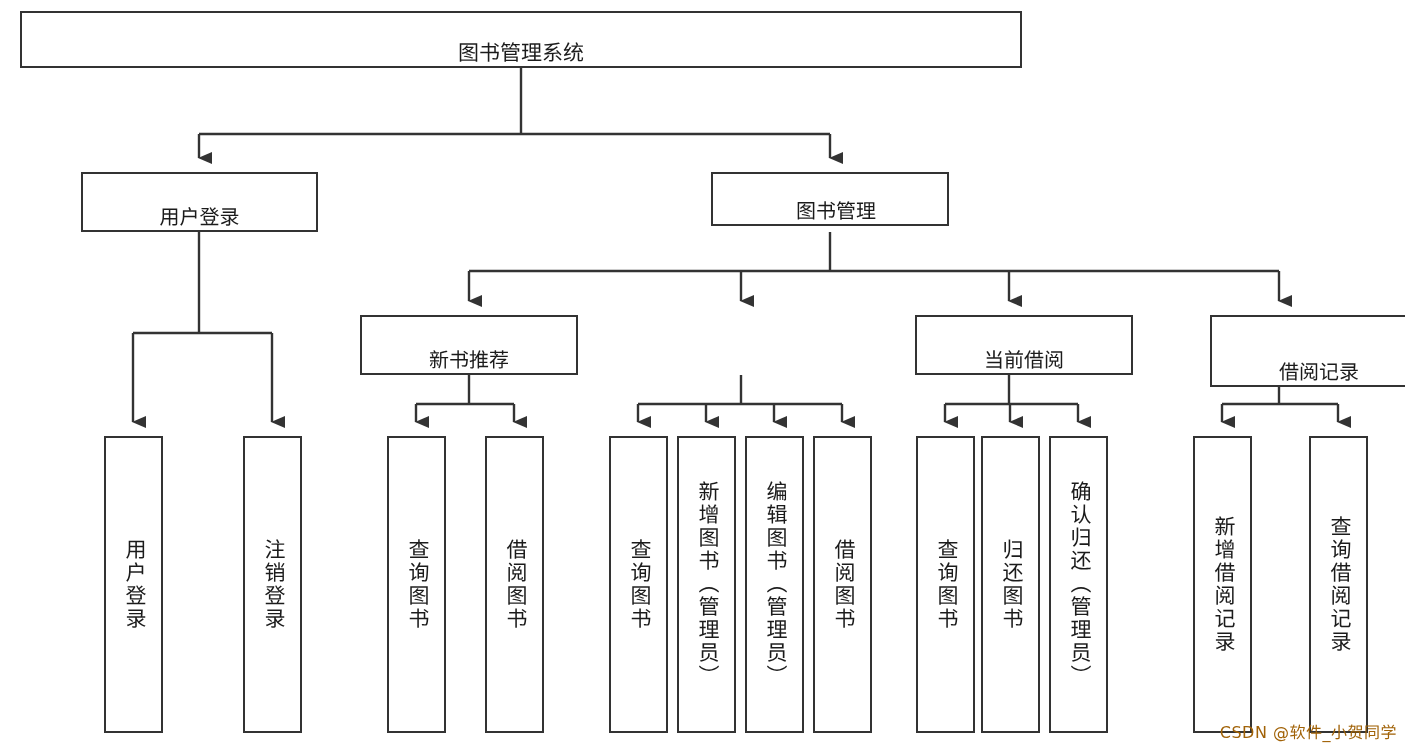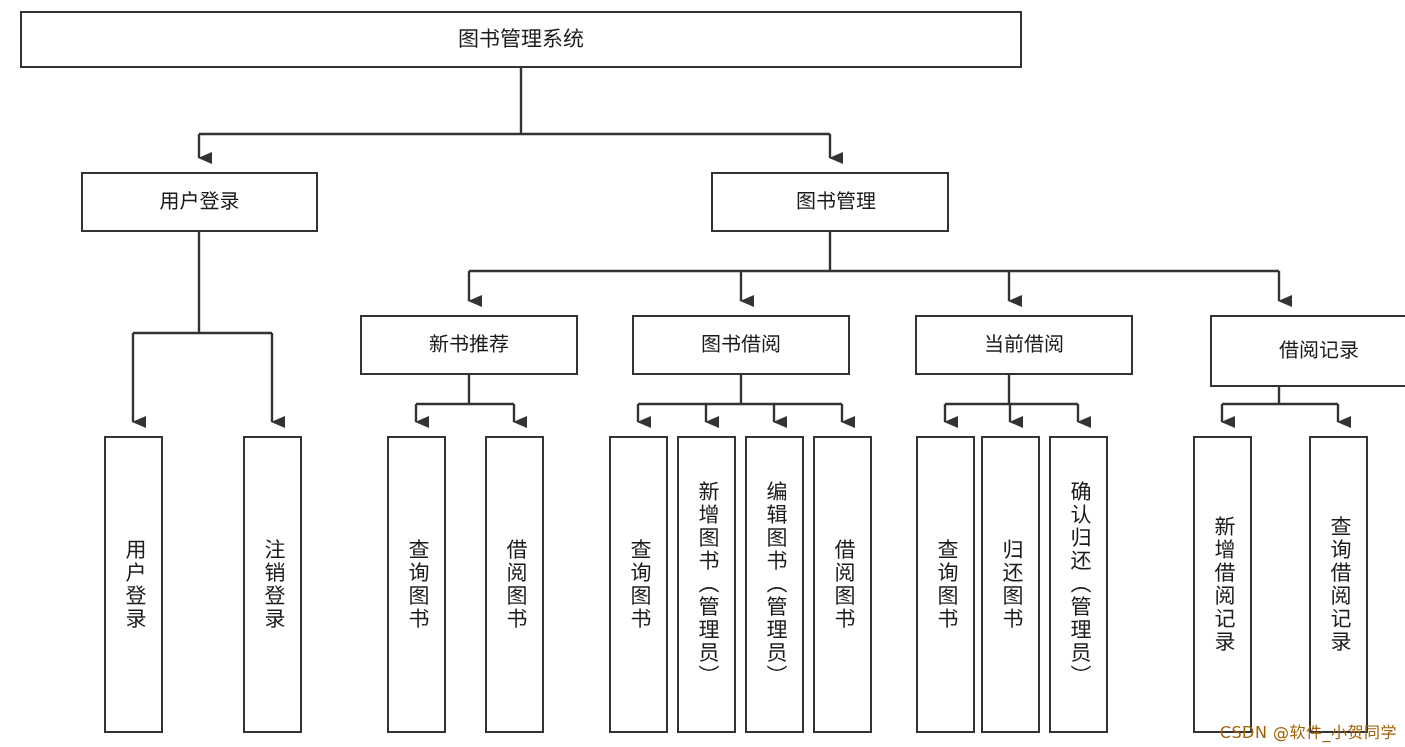--- a/index.html
+++ b/index.html
@@ -38,21 +38,21 @@
     fill: #333333;
     stroke: none;
   }
   
   .node {
     position: absolute;
     box-sizing: border-box;
     background: #ffffff;
     border: 2.4px solid #333333;
     display: flex;
-    align-items: center;
+    align-items: flex-end;
     justify-content: center;
   }
   .node .label {
     color: #1b1b1b;
     line-height: 1.18;
     text-align: center;
     white-space: pre-wrap;
   }
   
   .node.horiz .label {
@@ -154,30 +154,27 @@
     </g>
   </svg>
 
   <div class="node horiz root" style="left:20px; top:11px; width:1002px; height:57px;">
     <span class="label">图书管理系统</span>
   </div>
 
   <div class="node horiz" style="left:81px; top:172px; width:237px; height:60px;">
     <span class="label">用户登录</span>
   </div>
-  <div class="node horiz" style="left:711px; top:172px; width:238px; height:60px;padding-left:12px;">
+  <div class="node horiz" style="left:711px; top:172px; width:238px; height:54px;padding-left:12px;">
     <span class="label">图书管理</span>
   </div>
 
   <div class="node horiz" style="left:360px; top:315px; width:218px; height:60px;">
     <span class="label">新书推荐</span>
   </div>
-  <div class="node horiz" style="left:632px; top:315px; width:218px; height:60px;">
-    <span class="label">图书借阅</span>
-  </div>
   <div class="node horiz" style="left:900px; top:315px; width:218px; height:60px;margin-left:15px;">
     <span class="label">当前借阅</span>
   </div>
   <div class="node horiz" style="left:1170px; top:315px; width:218px; height:72px;margin-left:40px;">
     <span class="label">借阅记录</span>
   </div>
 
   <div class="node vert" style="left:104px; top:436px; width:59px; height:297px;">
     <span class="label">用户登录</span>
   </div>

